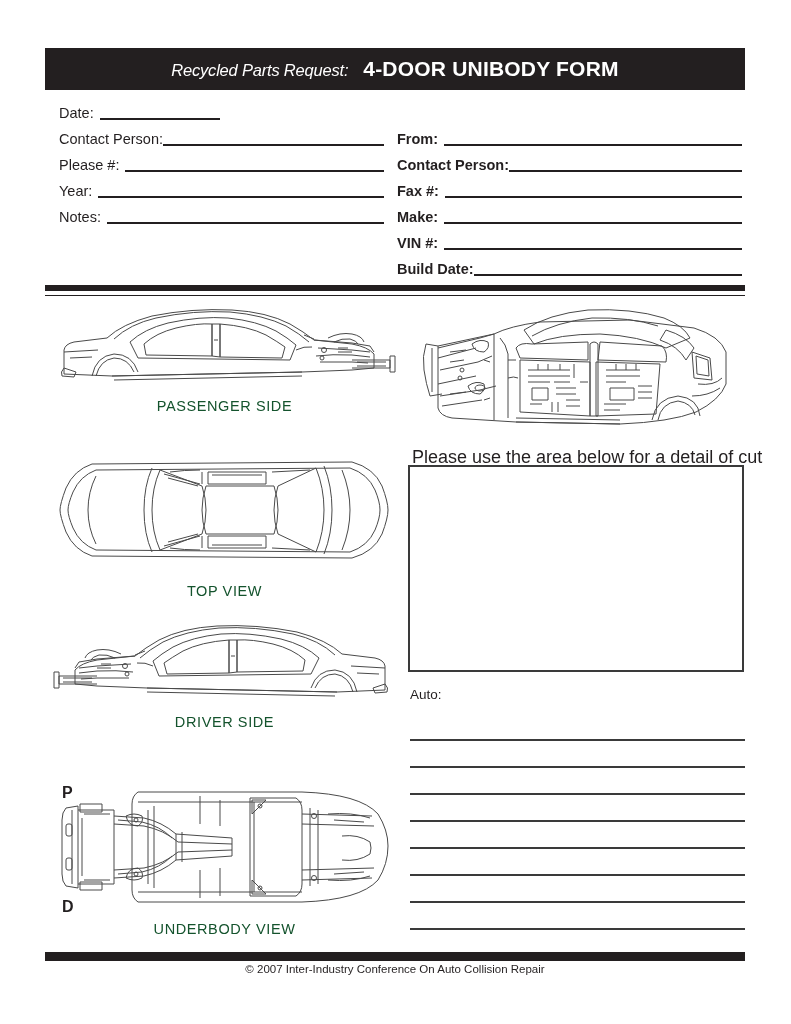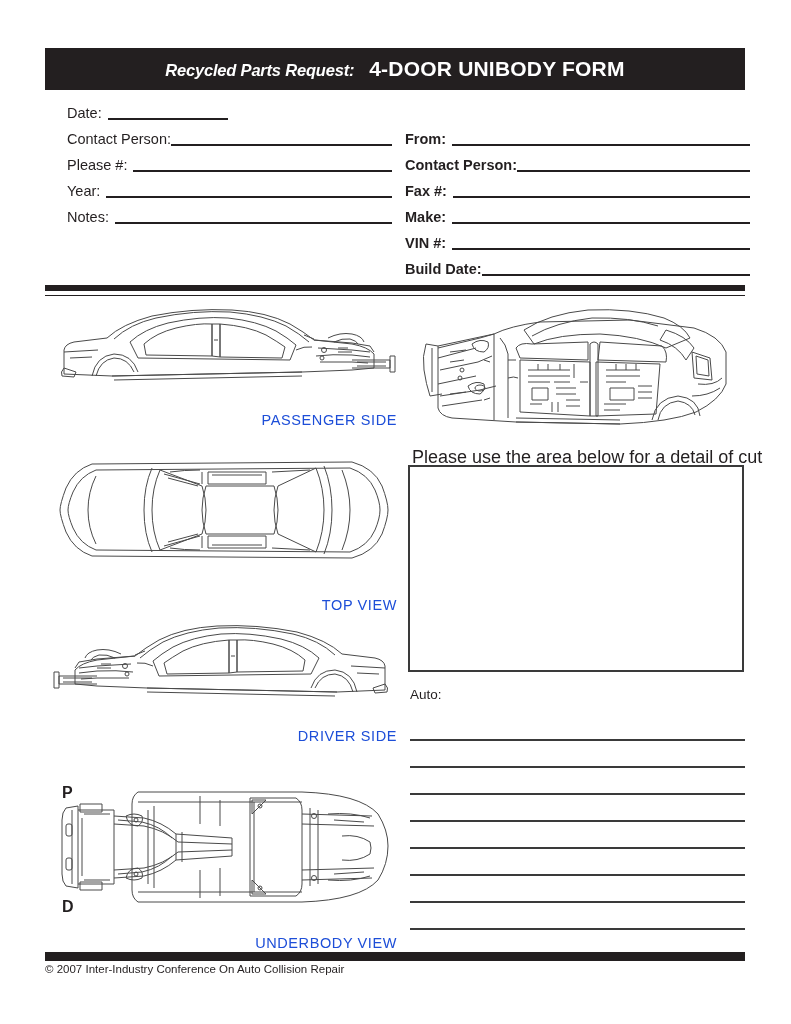--- a/index.html
+++ b/index.html
@@ -37,36 +37,36 @@
     justify-content: center;
   }
   .header-inner {
     display: flex;
     align-items: baseline;
     white-space: nowrap;
   }
   .header-pre {
     color: #ffffff;
     font-style: italic;
-    font-weight: bold;
+    font-weight: normal;
     font-size: 16.5px;
     letter-spacing: -0.2px;
     margin-right: 15px;
   }
   .header-main {
     color: #ffffff;
     font-weight: bold;
     font-size: 21px;
     letter-spacing: 0.2px;
   }
 
   
   .form-area {
     position: absolute;
-    left: 12px;
+    left: 4px;
     top: 98px;
     width: 697px;
     height: 185px;
     padding-left: 32px;
   }
   .field-col {
     position: absolute;
     top: 0;
   }
   .col-left  { left: 55px;  width: 325px; }
@@ -117,36 +117,36 @@
     top: 952px;
     width: 700px;
     height: 9px;
     background: #231f20;
   }
   .footer-text {
     position: absolute;
     left: 45px;
     top: 963px;
     width: 700px;
-    text-align: left;
+    text-align: center;
     font-size: 11.5px;
     color: #231f20;
   }
 
   
   .diagram {
     position: absolute;
   }
   .diagram svg { display: block; }
   .diagram-caption {
-    text-align: right;
+    text-align: center;
     font-size: 14.5px;
     letter-spacing: 0.6px;
-    color: #1d4ed8;
-    margin-top: 20px;
+    color: #14532d;
+    margin-top: 6px;
   }
 
   #dia-passenger { left: 52px;  top: 302px; width: 345px; }
   #dia-cutaway   { left: 420px; top: 300px; width: 325px; }
   #dia-topview   { left: 52px;  top: 442px; width: 345px; }
   #dia-driver    { left: 52px;  top: 618px; width: 345px; }
   #dia-underbody { left: 52px;  top: 780px; width: 345px; }
 
   .pd-label {
     position: absolute;

